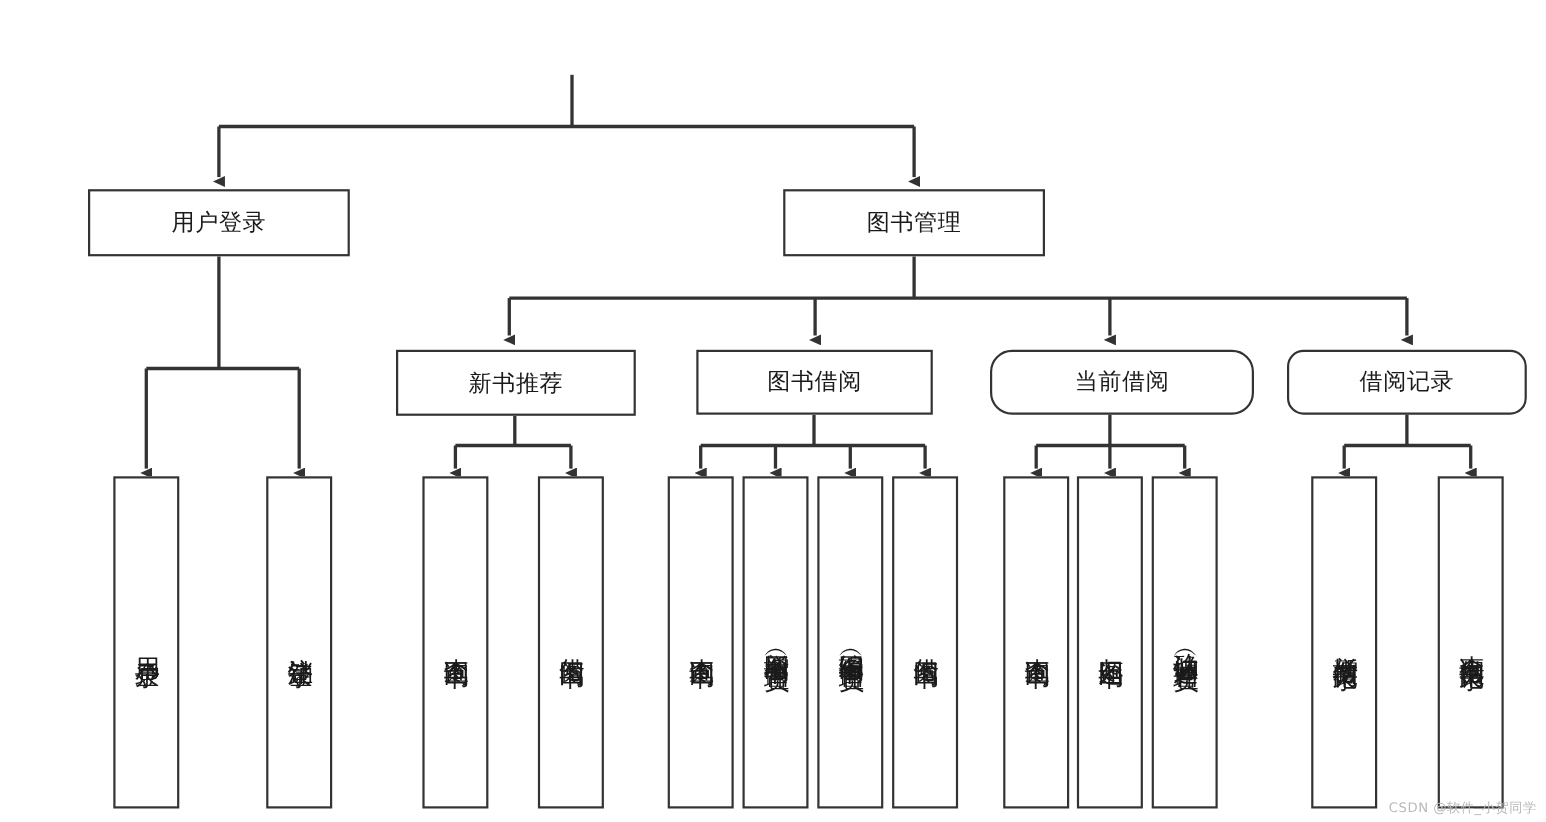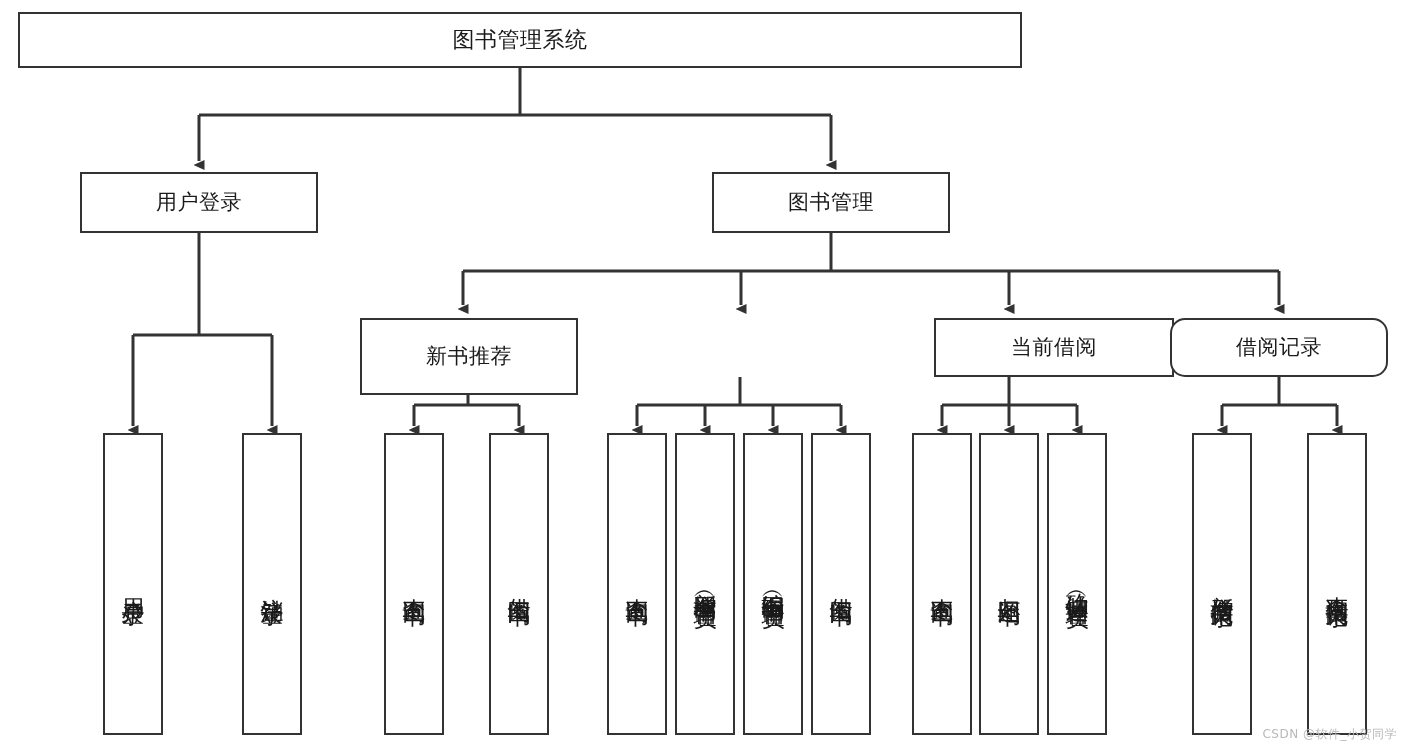--- a/index.html
+++ b/index.html
@@ -119,35 +119,35 @@
       <path d="M1009,405 L1009,426" marker-end="url(#arrow)"></path>
       <path d="M1077,405 L1077,426" marker-end="url(#arrow)"></path>
 
       <path d="M1279,377 L1279,405"></path>
       <path d="M1222,405 L1337,405"></path>
       <path d="M1222,405 L1222,426" marker-end="url(#arrow)"></path>
       <path d="M1337,405 L1337,426" marker-end="url(#arrow)"></path>
     </g>
   </svg>
 
-  <div class="node root horizontal" style="left:18px; top:12px; width:1004px; height:56px;">
-    <span class="node-label">图书管理系统</span>
-  </div>
 
   <div class="node horizontal" style="left:80px; top:172px; width:238px; height:61px;">
     <span class="node-label">用户登录</span>
   </div>
   <div class="node horizontal" style="left:712px; top:172px; width:238px; height:61px;">
     <span class="node-label">图书管理</span>
   </div>
 
-  <div class="node horizontal" style="left:360px; top:318px; width:218px; height:77px;">
+  <div class="node horizontal" style="left:360px; top:318px; width:218px; height:60px;">
     <span class="node-label">新书推荐</span>
   </div>
-  <div class="node horizontal" style="left:934px; top:318px; width:240px; height:59px;">
+  <div class="node horizontal" style="left:633px; top:318px; width:215px; height:59px;">
+    <span class="node-label">图书借阅</span>
+  </div>
+  <div class="node horizontal" style="left:900px; top:318px; width:240px; height:59px;border-radius:20px;">
     <span class="node-label">当前借阅</span>
   </div>
   <div class="node horizontal" style="left:1170px; top:318px; width:218px; height:59px;border-radius:15px;">
     <span class="node-label">借阅记录</span>
   </div>
 
   <div class="node vertical" style="left:103px; top:433px; width:60px; height:302px;">
     <span class="node-label">用户登录</span>
   </div>
   <div class="node vertical" style="left:242px; top:433px; width:60px; height:302px;">

